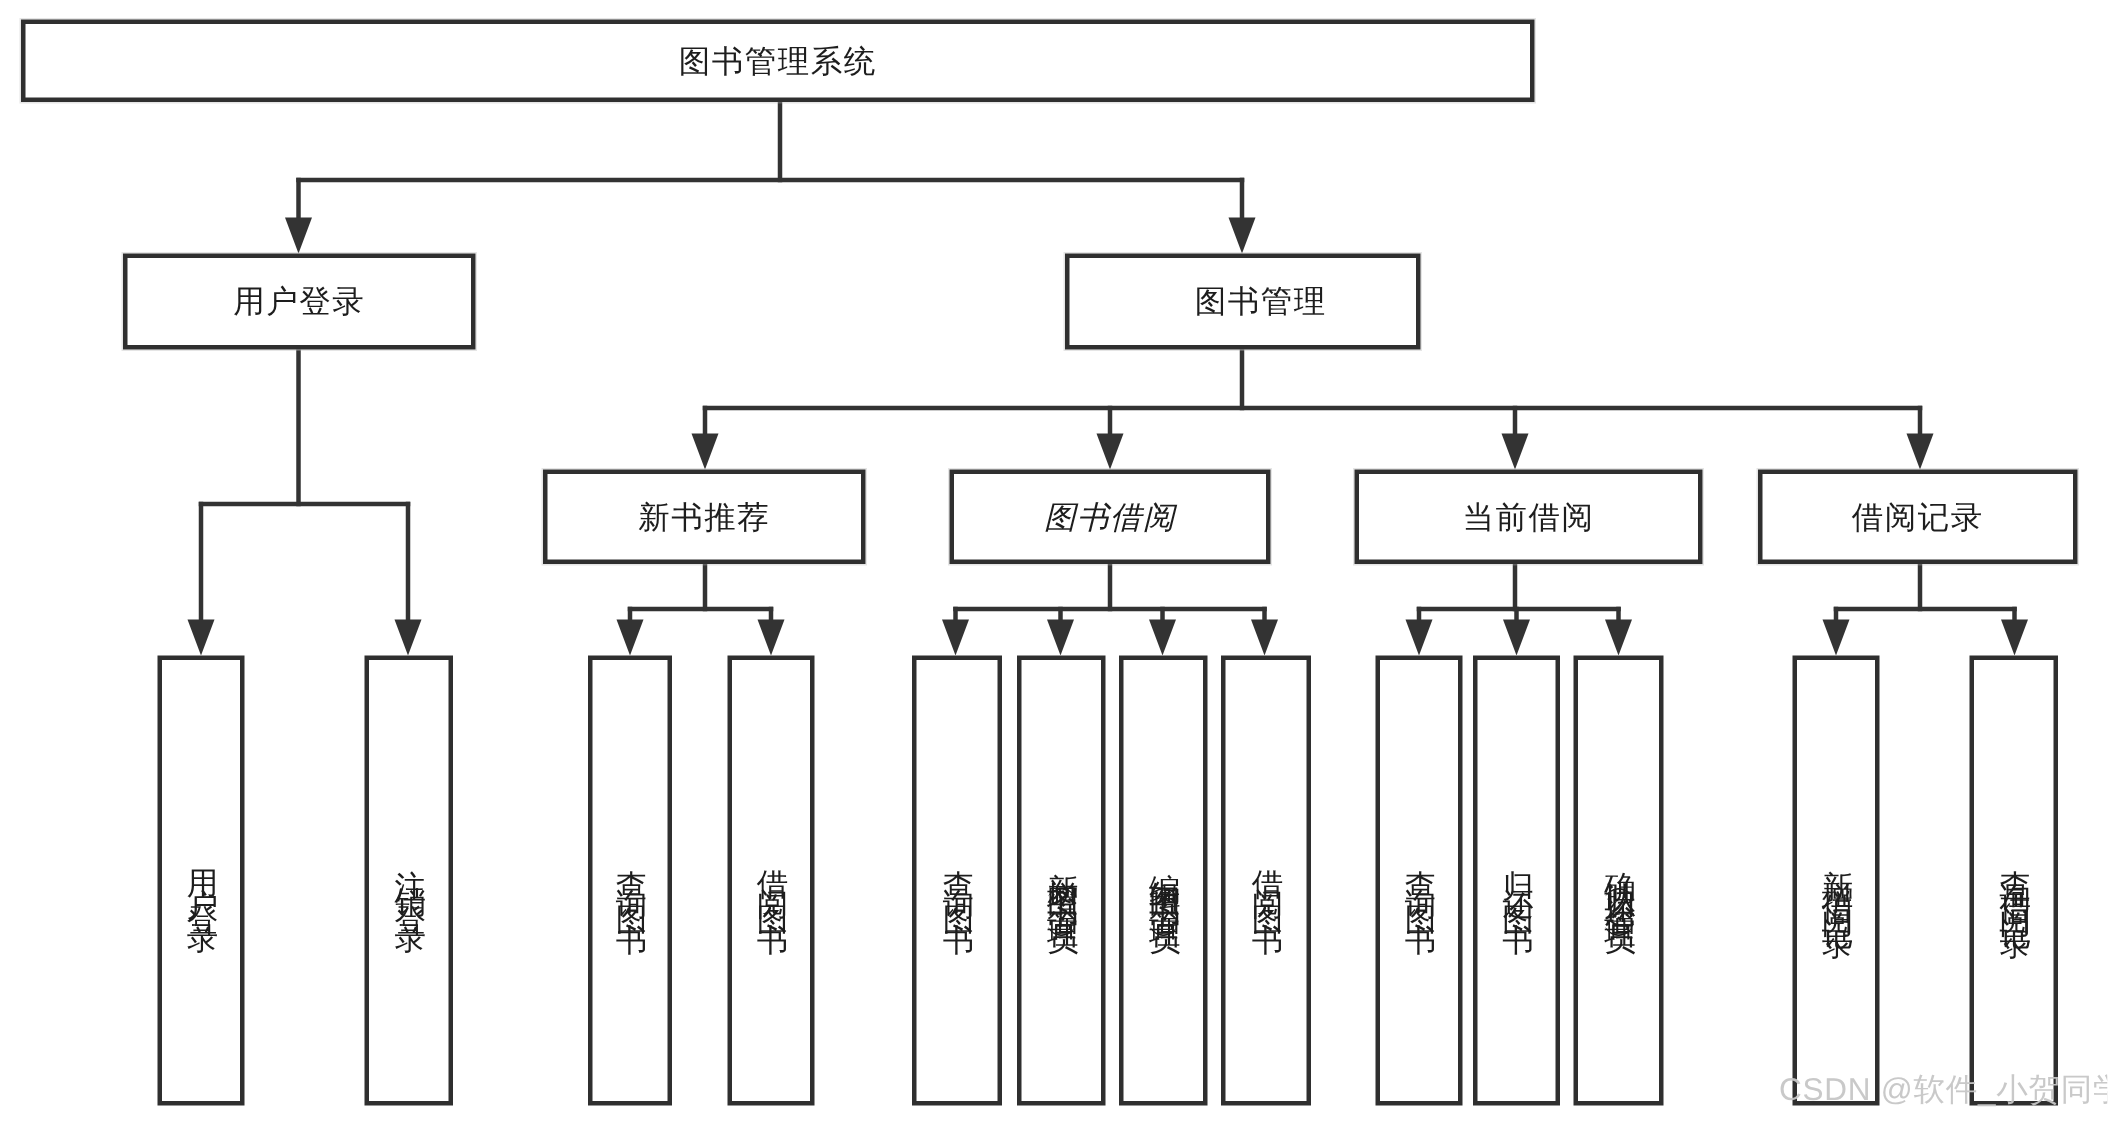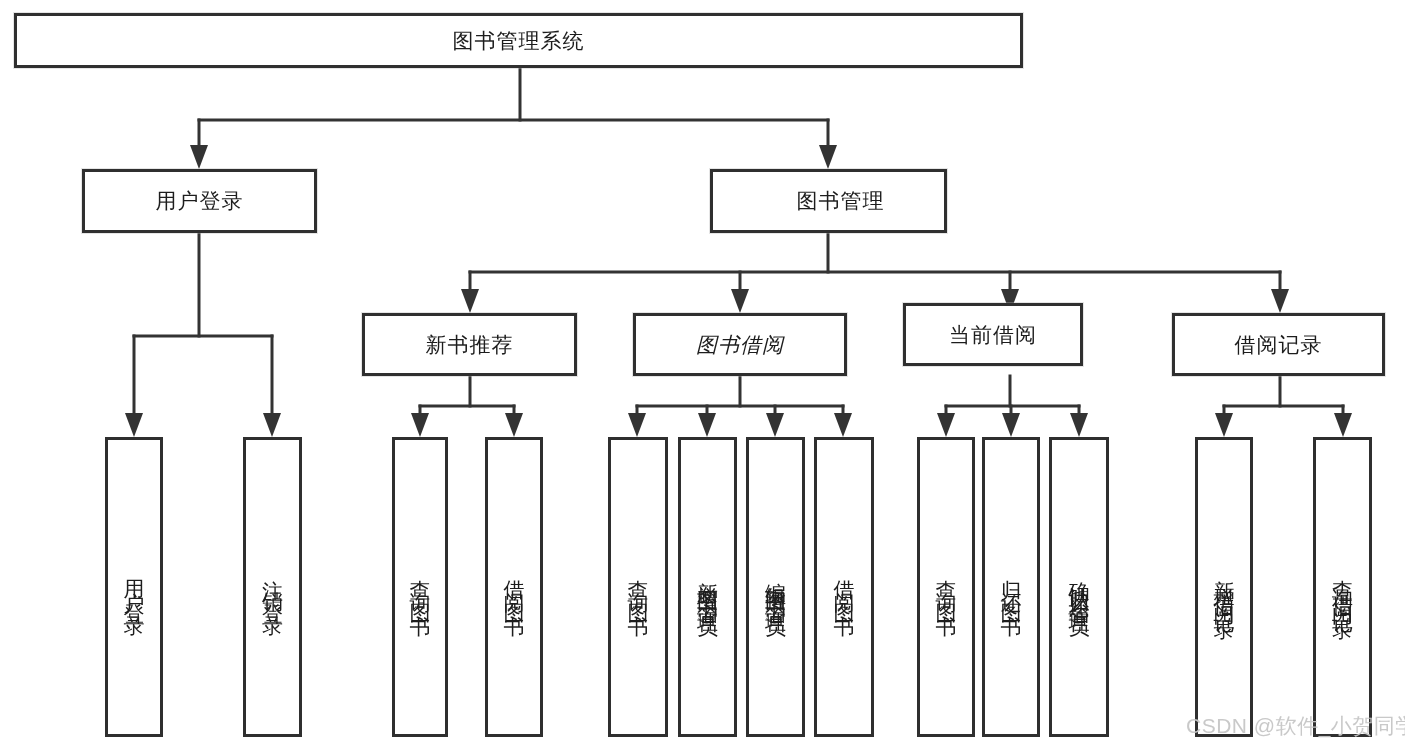--- a/index.html
+++ b/index.html
@@ -94,21 +94,21 @@
     <polygon points="1334,413 1352,413 1343,437"></polygon>
   </svg>
 
   <div class="box" style="left:14px;top:13px;width:1009px;height:55px;">图书管理系统</div>
 
   <div class="box" style="left:82px;top:169px;width:235px;height:64px;">用户登录</div>
   <div class="box" style="left:710px;top:169px;width:237px;height:64px;padding-left:24px;">图书管理</div>
 
   <div class="box" style="left:362px;top:313px;width:215px;height:63px;">新书推荐</div>
   <div class="box" style="left:633px;top:313px;width:214px;height:63px;font-style:italic;">图书借阅</div>
-  <div class="box" style="left:903px;top:303px;width:180px;height:63px;text-align:right;">当前借阅</div>
+  <div class="box" style="left:903px;top:313px;width:232px;height:63px;text-align:right;">当前借阅</div>
   <div class="box" style="left:1172px;top:313px;width:213px;height:63px;">借阅记录</div>
 
   <div class="box vbox" style="left:105px;top:437px;width:58px;height:300px;">用户登录</div>
   <div class="box vbox" style="left:243px;top:437px;width:59px;height:300px;">注销登录</div>
 
   <div class="box vbox" style="left:392px;top:437px;width:56px;height:300px;">查询图书</div>
   <div class="box vbox" style="left:485px;top:437px;width:58px;height:300px;">借阅图书</div>
 
   <div class="box vbox" style="left:608px;top:437px;width:60px;height:300px;">查询图书</div>
   <div class="box vbox ls-s" style="left:678px;top:437px;width:59px;height:300px;">新增图书（管理员）</div>

